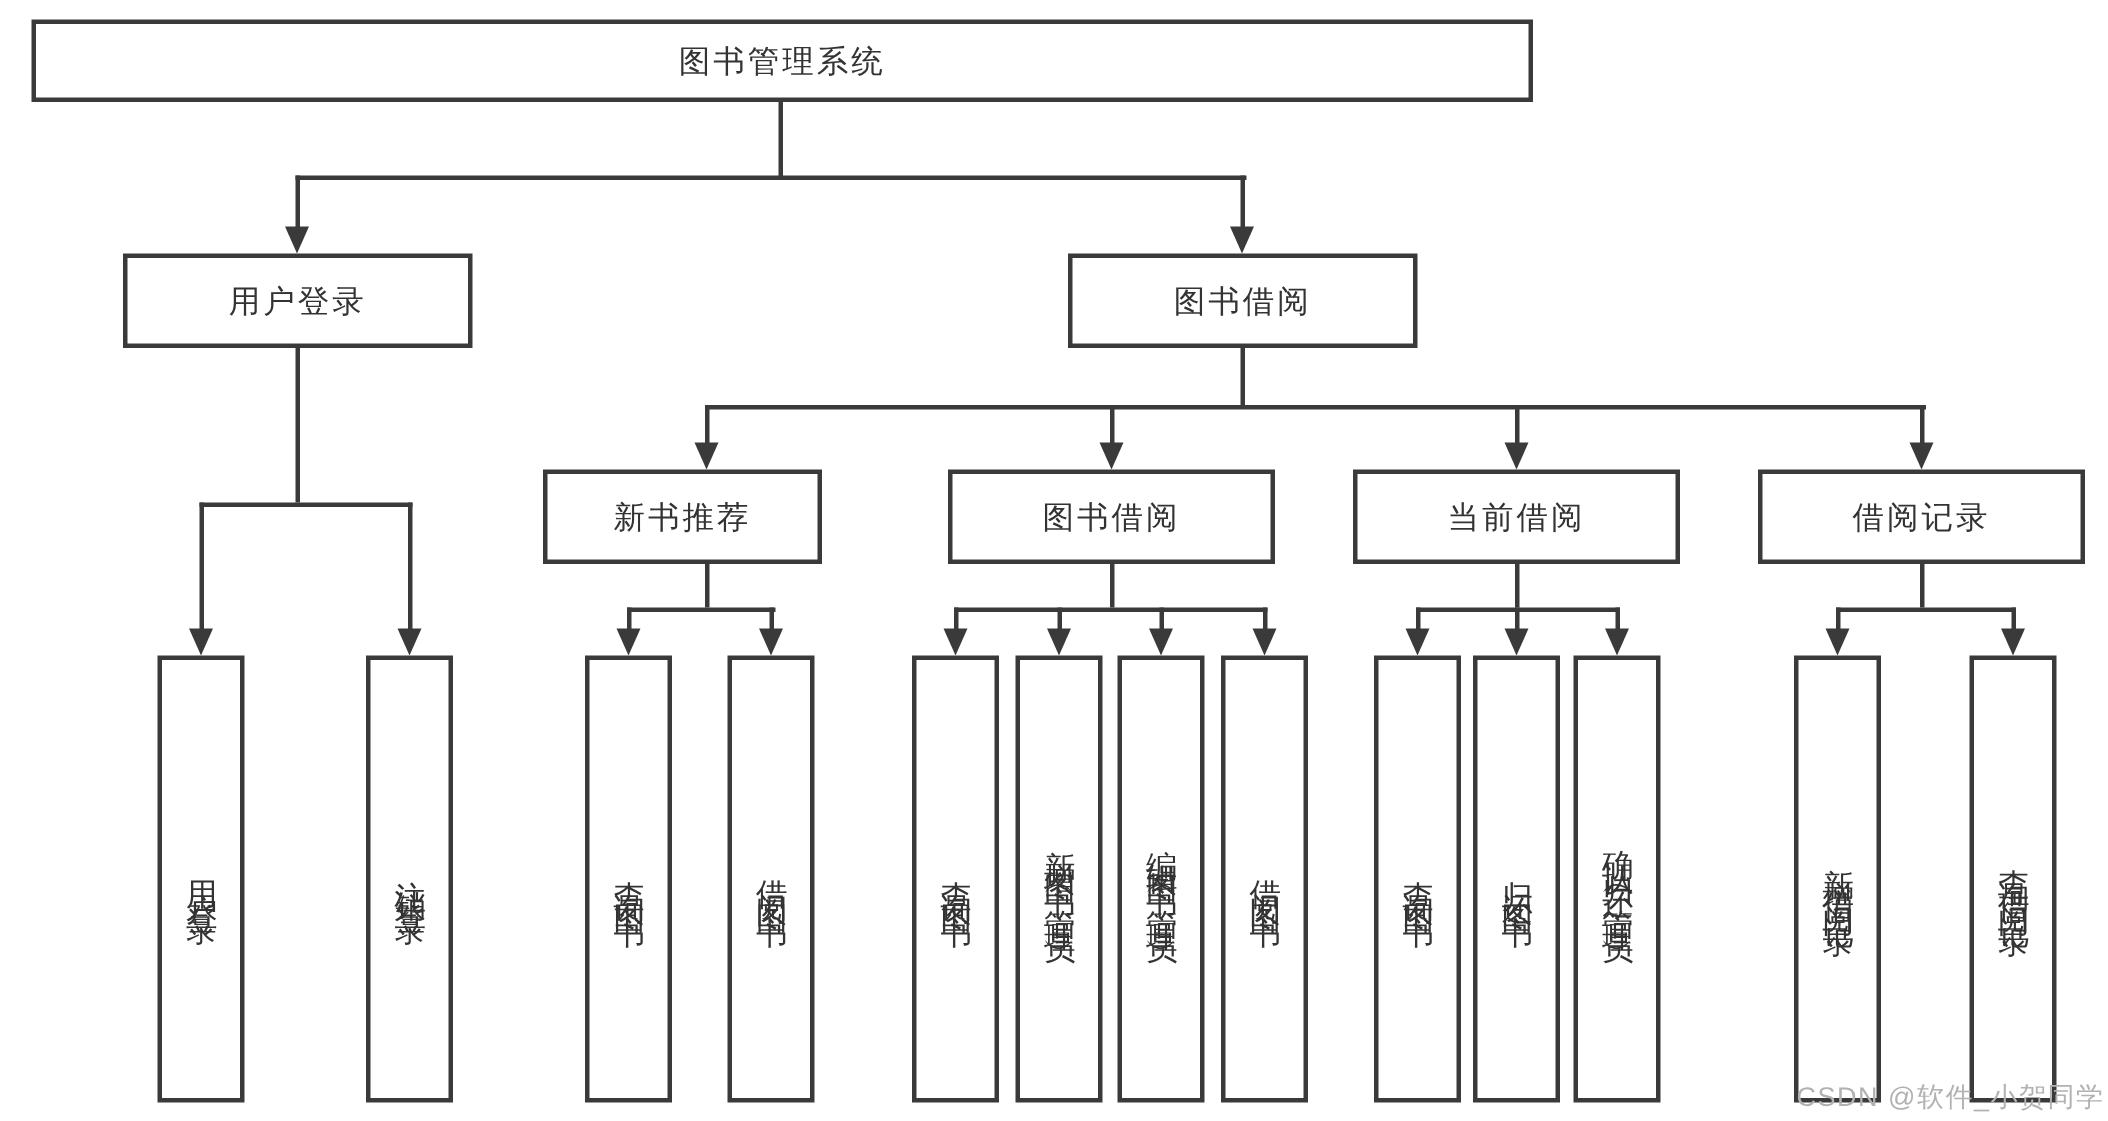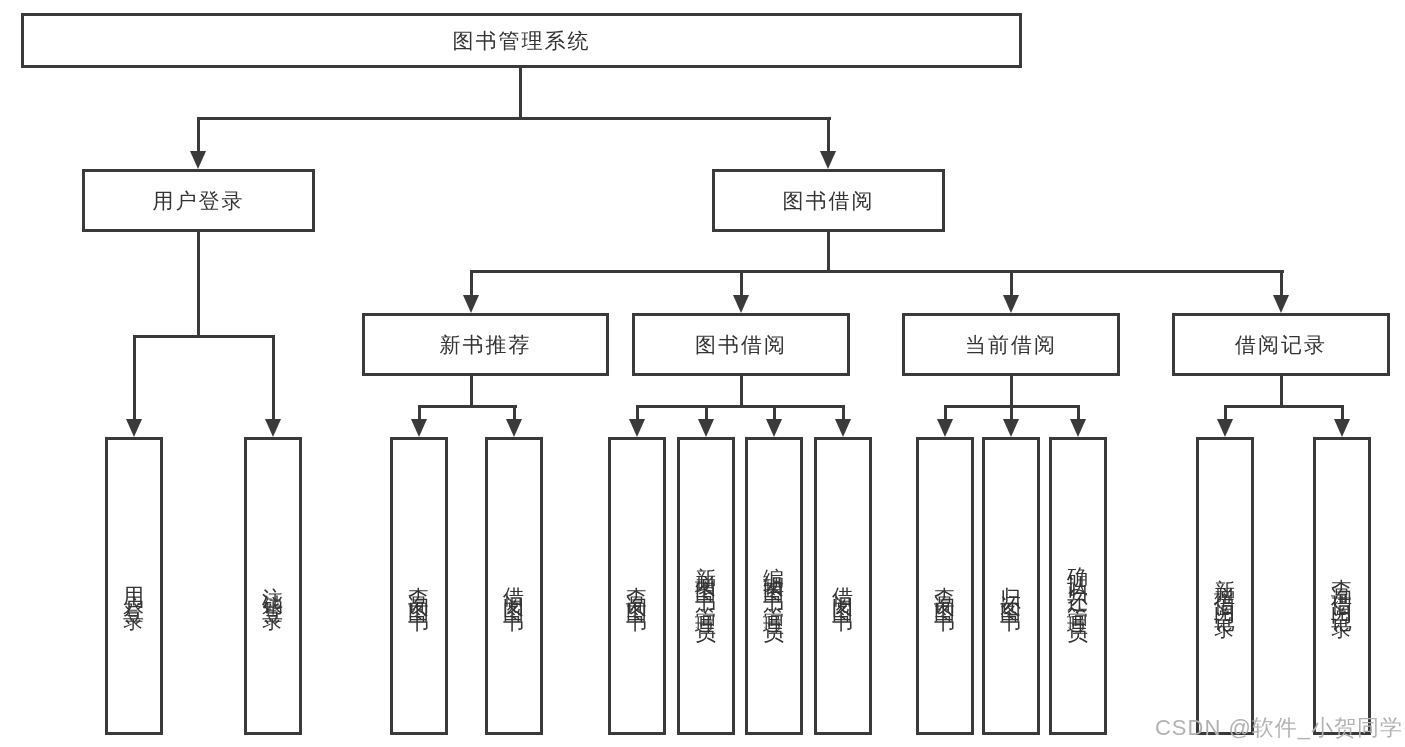--- a/index.html
+++ b/index.html
@@ -18,21 +18,21 @@
     letter-spacing:8px;font-size:21px;display:block;
   }
   .vline{position:absolute;width:3px;background:#3a3a3a;}
   .hline{position:absolute;height:3px;background:#3a3a3a;}
   .arrow{
     position:absolute;width:0;height:0;
     border-left:8px solid transparent;border-right:8px solid transparent;
     border-top:18px solid #3a3a3a;
   }
   .watermark{
-    position:absolute;right:2px;bottom:4px;font-size:22px;color:#b2b2b2;
+    position:absolute;right:2px;bottom:4px;font-size:18px;color:#b2b2b2;
     letter-spacing:1px;white-space:nowrap;text-align:right;
   }
 </style>
 </head>
 <body>
 
 <div class="stage">
 
   <div class="box hnode" style="left:21px;top:13px;width:1001px;height:55px;">
     <span>图书管理系统</span>
@@ -69,21 +69,21 @@
     <div class="vline" style="left:470px;top:270px;height:26px;"></div>
     <div class="arrow" style="left:463px;top:295px;"></div>
     <div class="vline" style="left:740px;top:270px;height:26px;"></div>
     <div class="arrow" style="left:733px;top:295px;"></div>
     <div class="vline" style="left:1010px;top:270px;height:26px;"></div>
     <div class="arrow" style="left:1003px;top:295px;"></div>
     <div class="vline" style="left:1280px;top:270px;height:26px;"></div>
     <div class="arrow" style="left:1273px;top:295px;"></div>
   </div>
 
-  <div class="box hnode" style="left:362px;top:313px;width:247px;height:63px;">
+  <div class="box hnode" style="left:362px;top:313px;width:186px;height:63px;">
     <span>新书推荐</span>
   </div>
   <div class="box hnode" style="left:632px;top:313px;width:218px;height:63px;">
     <span>图书借阅</span>
   </div>
   <div class="box hnode" style="left:902px;top:313px;width:218px;height:63px;">
     <span>当前借阅</span>
   </div>
   <div class="box hnode" style="left:1172px;top:313px;width:218px;height:63px;">
     <span>借阅记录</span>

